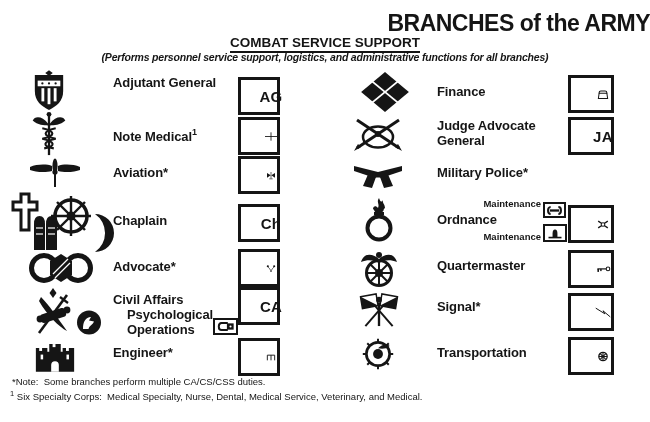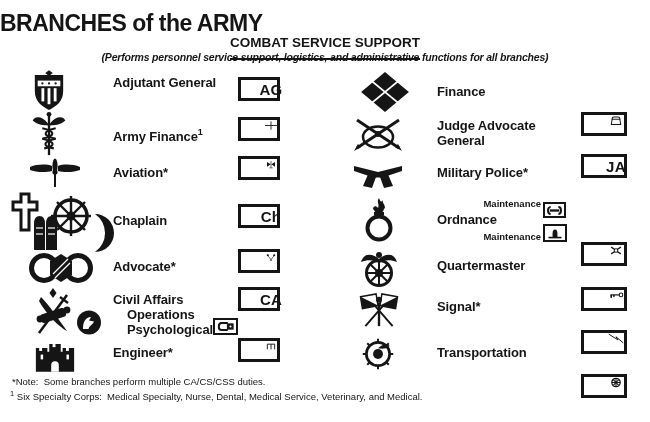--- a/index.html
+++ b/index.html
@@ -1,32 +1,32 @@
 <!DOCTYPE html>
 <html><head>
 <meta charset="utf-8">
 <style>
   html,body{margin:0;padding:0;background:#e8e8e4;}
   .page{
     position:relative;width:650px;height:422px;background:#ffffff;
     font-family:"Liberation Sans",sans-serif;color:#151515;overflow:hidden;
     box-shadow:0 0 0 1px #cfcfc9;
   }
-  .title{position:absolute;left:0;top:10px;width:650px;text-align:left;
+  .title{position:absolute;left:0;top:10px;width:650px;text-align:right;
     font-size:23px;font-weight:bold;letter-spacing:-0.5px;}
   .subtitle{position:absolute;left:0;top:35px;width:650px;text-align:center;
     font-size:13.5px;font-weight:bold;}
-  .subtitle span{border-bottom:2px solid #151515;padding-bottom:8px;}
+  .subtitle span{border-bottom:2px solid #151515;padding-bottom:1px;}
   .tagline{position:absolute;left:0;top:51px;width:650px;text-align:center;
     font-size:10.5px;font-style:italic;font-weight:bold;letter-spacing:-0.2px;}
   .lbl{position:absolute;font-size:13px;font-weight:600;line-height:15px;letter-spacing:-0.1px;}
   .lbl sup{font-size:9px;position:relative;top:-1px;font-weight:bold;}
-  .bx{position:absolute;left:238px;width:42px;height:24px;border:3px solid #151515;
-    box-sizing:border-box;background:#fff;display:flex;align-items:flex-end;justify-content:center;padding-left:24px;}
-  .bx.r{left:581px;width:46px;margin-top:37px;}
+  .bx{position:absolute;left:238px;width:42px;height:38px;border:3px solid #151515;
+    box-sizing:border-box;background:#fff;display:flex;align-items:center;justify-content:center;padding-left:24px;}
+  .bx.r{left:568px;width:46px;}
   .code{font-weight:bold;font-size:15px;letter-spacing:0.3px;}
   .sbx{position:absolute;border:2.5px solid #151515;box-sizing:border-box;background:#fff;
     display:flex;align-items:center;justify-content:center;}
   .ins{position:absolute;}
   .sublbl{position:absolute;font-size:9.5px;font-weight:600;text-align:right;width:72px;}
   .fnote{position:absolute;font-size:9.5px;font-weight:500;white-space:pre;}
   .fnote sup{font-size:7.5px;}
   svg{display:block;}
 </style>
 </head>
@@ -56,21 +56,21 @@
 
   <svg class="ins" style="left:31px;top:111px" width="36" height="46" viewBox="0 0 36 48">
     <circle cx="18" cy="3.5" r="2.5" fill="#151515"></circle>
     <rect x="16.8" y="5" width="2.4" height="41" fill="#151515"></rect>
     <path d="M17,13 C11,5 3,5 1,10 C6,15 13,15 17,15 Z" fill="#151515"></path>
     <path d="M19,13 C25,5 33,5 35,10 C30,15 23,15 19,15 Z" fill="#151515"></path>
     <path d="M11,18 C25,21 25,26 11,29 C25,32 25,37 13,39" stroke="#151515" stroke-width="2.2" fill="none"></path>
     <path d="M25,18 C11,21 11,26 25,29 C11,32 11,37 23,39" stroke="#151515" stroke-width="2.2" fill="none"></path>
   </svg>
   <div class="lbl" style="left:113px;top:126px">
-    <span>Army Finance</span><sup>1</sup>
+    <span>Note Medical</span><sup>1</sup>
   </div>
   <div class="bx" style="top:117px">
     <svg width="36" height="25" viewBox="0 0 36 25">
       <line x1="18" y1="0" x2="18" y2="25" stroke="#151515" stroke-width="2.6"></line>
       <line x1="0" y1="12.5" x2="36" y2="12.5" stroke="#151515" stroke-width="2.6"></line>
     </svg>
   </div>
 
   <svg class="ins" style="left:28px;top:158px" width="54" height="30" viewBox="0 0 52 30">
     <path d="M1,9 C8,6 18,6 23,8 L23,13 C16,15 6,14 1,12 Z" fill="#151515"></path>
@@ -147,22 +147,22 @@
   <div class="lbl" style="left:113px;top:292px">Civil Affairs</div>
   <div class="bx" style="top:287px">
     <span class="code">CA</span>
   </div>
 
   <svg class="ins" style="left:76px;top:309px" width="26" height="27" viewBox="0 0 26 27">
     <circle cx="13" cy="13.5" r="12" fill="#151515"></circle>
     <path d="M7,20 C7,12.5 9.5,8.5 15,8 L13,11.5 L18,12.5 C16.5,16 13.5,16.5 12.5,20 Z" fill="#fff"></path>
   </svg>
   <div class="lbl" style="left:127px;top:307px">
+    <div>Psychological</div>
     <div>Operations</div>
-    <div>Psychological</div>
   </div>
   <div class="sbx" style="left:213px;top:318px;width:25px;height:17px">
     <svg width="18" height="11" viewBox="0 0 20 12">
       <path d="M12,2 H5 Q2,2 2,6 Q2,10 5,10 H12" fill="none" stroke="#151515" stroke-width="2.2"></path>
       <rect x="11" y="2.5" width="7.5" height="7" fill="#151515"></rect>
       <circle cx="15" cy="6" r="1.2" fill="#fff"></circle>
     </svg>
   </div>
 
   <svg class="ins" style="left:33px;top:340px" width="44" height="33" viewBox="0 0 46 34">

